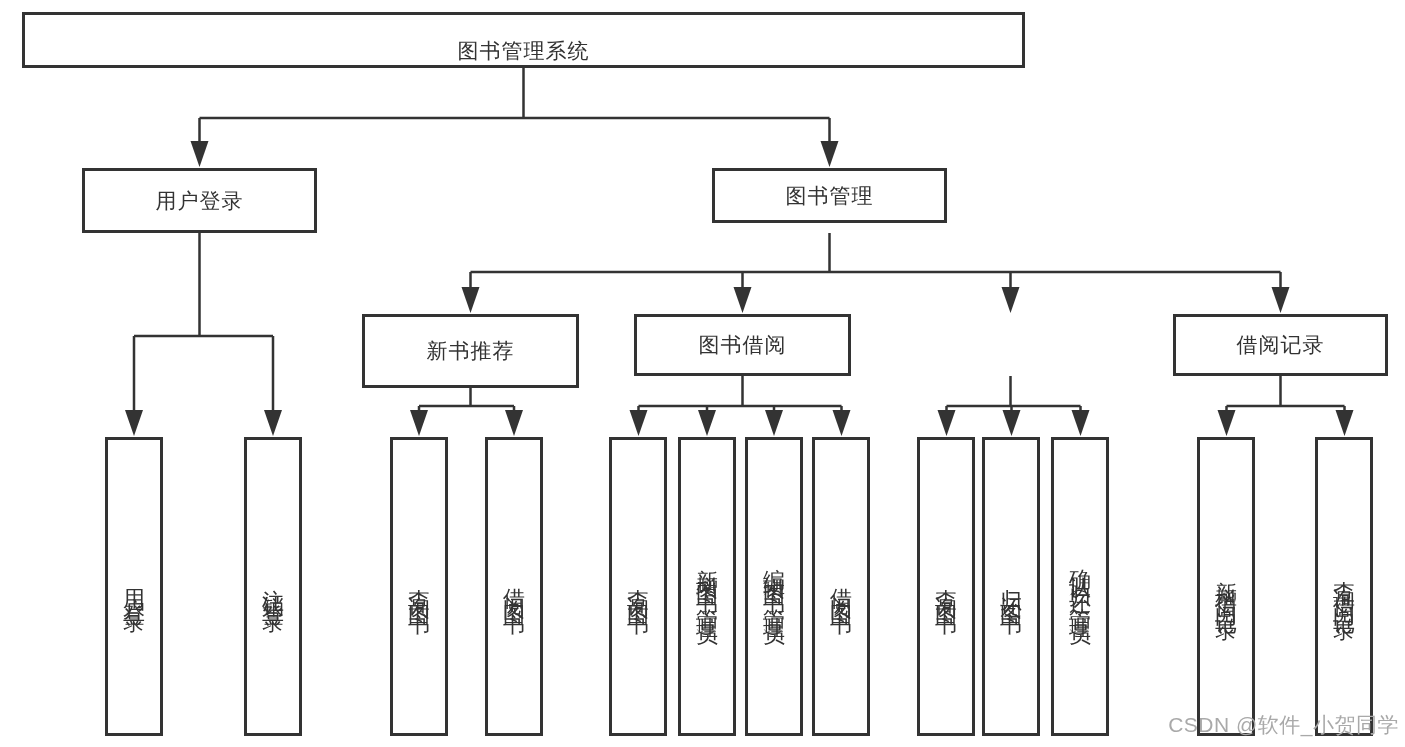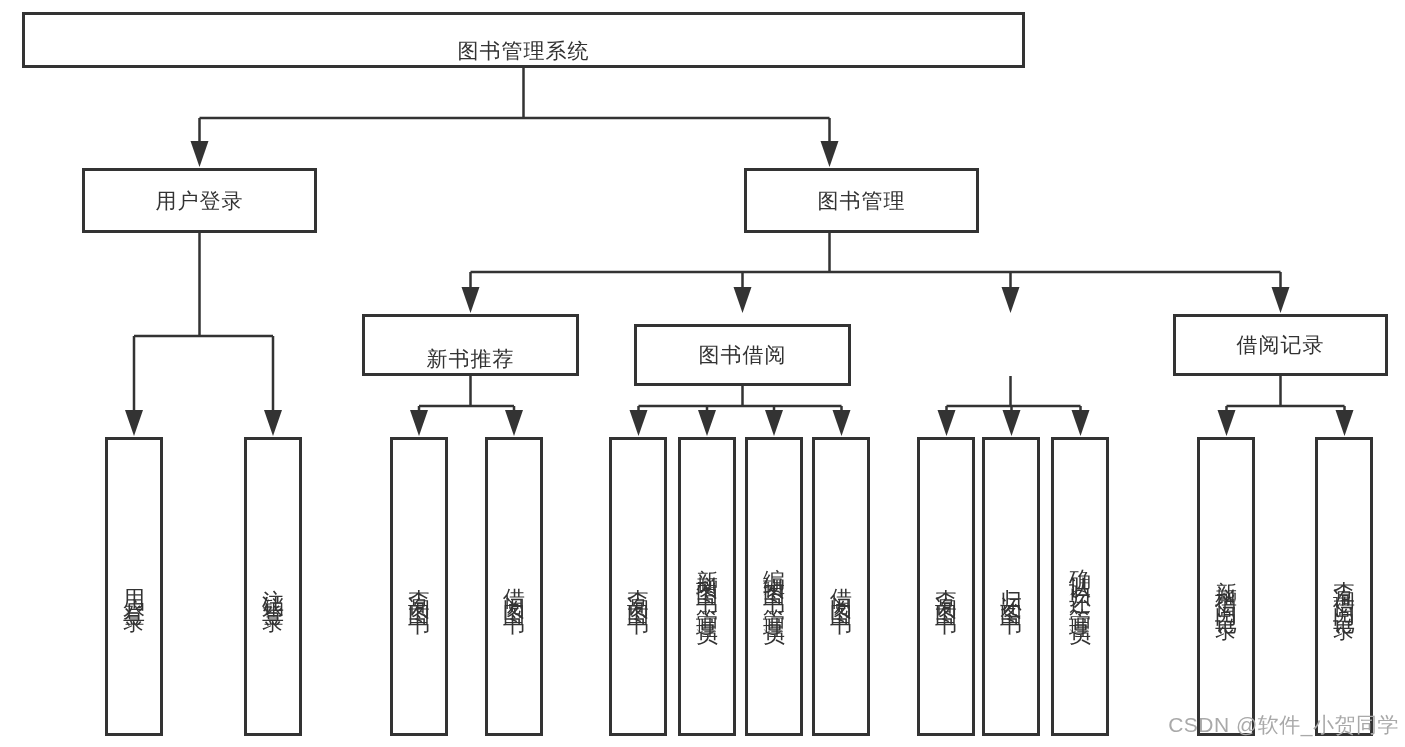--- a/index.html
+++ b/index.html
@@ -21,23 +21,23 @@
     border:3px solid var(--border);
     background:#ffffff;
     display:flex;
     align-items:center;
     justify-content:center;
     z-index:2;
   }
   .hlabel{font-size:21px;letter-spacing:1px;white-space:nowrap;}
   .root{left:22px;top:12px;width:1003px;height:56px;align-items:flex-end;}
   .n-user-login{left:82px;top:168px;width:235px;height:65px;}
-  .n-book-mgmt{left:744px;top:168px;width:235px;height:65px;align-items:center;}
-  .n-new-book{left:362px;top:314px;width:217px;height:62px;align-items:flex-end;}
-  .n-book-borrow{left:634px;top:324px;width:217px;height:62px;}
+  .n-book-mgmt{left:712px;top:168px;width:235px;height:55px;align-items:center;}
+  .n-new-book{left:362px;top:314px;width:217px;height:74px;}
+  .n-book-borrow{left:634px;top:314px;width:217px;height:62px;}
   .n-current{left:903px;top:314px;width:215px;height:62px;}
   .n-records{left:1173px;top:314px;width:215px;height:62px;}
   .leaf{top:437px;width:58px;height:299px;}
   .vlabel{
     writing-mode:vertical-rl;
     text-orientation:mixed;
     font-size:22px;
     letter-spacing:8px;
     line-height:1;
     white-space:nowrap;

